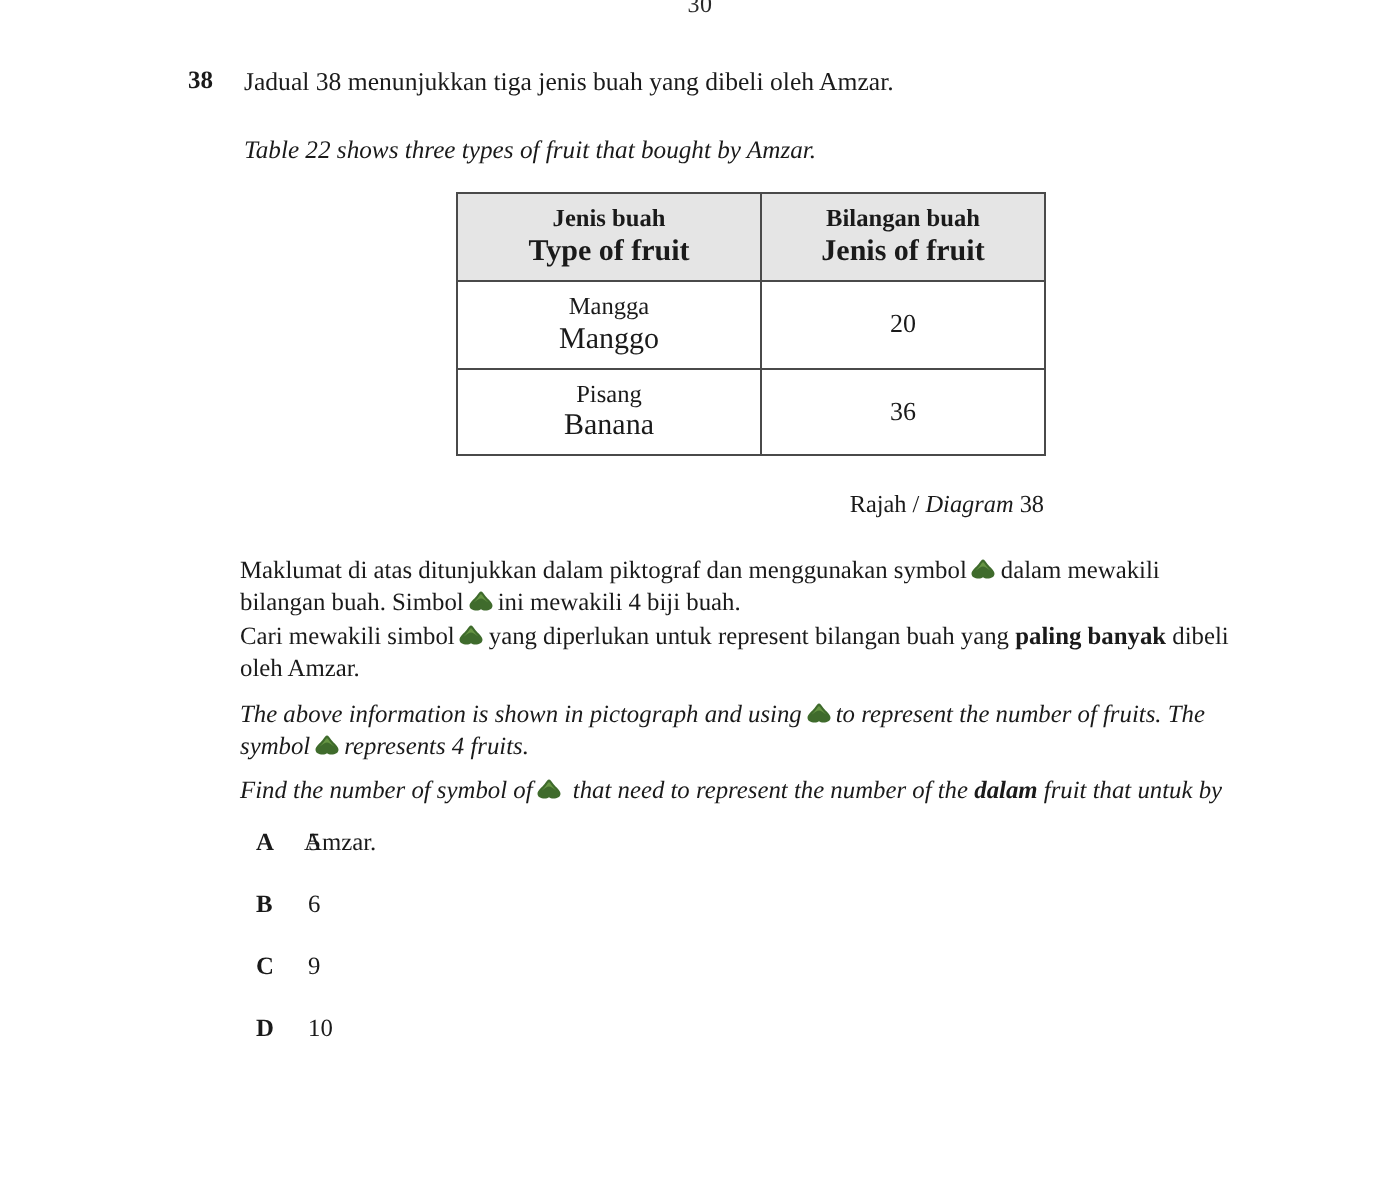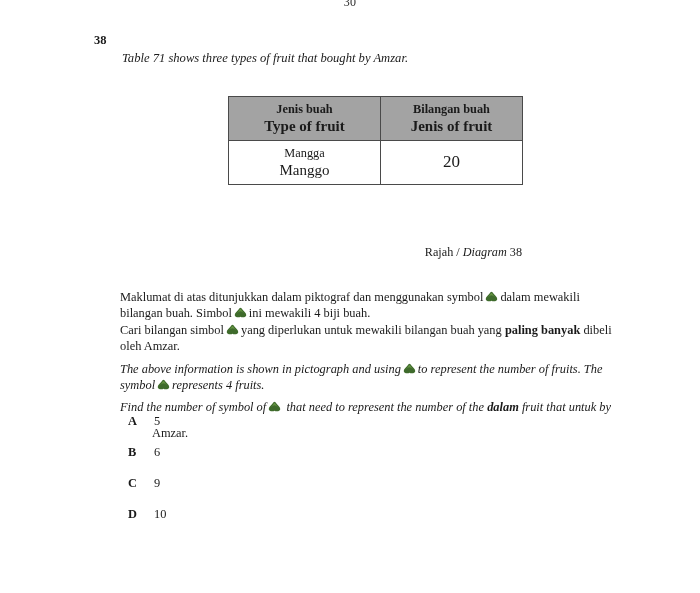--- a/index.html
+++ b/index.html
@@ -74,59 +74,59 @@
     table-layout: fixed;
   }
   table.fruit-table th,
   table.fruit-table td {
     border: 1.6px solid #4a4a4a;
     text-align: center;
     vertical-align: middle;
     padding: 5px 4px;
   }
   table.fruit-table thead th {
-    background: #a3a3a3;
+    background: #e5e5e5;
     height: 28px;
   }
   table.fruit-table tbody td {
     background: #ffffff;
     height: 28px;
   }
   .cell-ms {
     font-size: 12.3px;
     line-height: 1.2;
     display: block;
   }
   .cell-en {
     font-size: 15px;
     line-height: 1.2;
     display: block;
   }
   .num-cell {
-    font-size: 17px;
+    font-size: 13px;
     margin-top: 12px;
   }
   col.c1 { width: 152px; }
   col.c2 { width: 142px; }
 
   .diagram-caption {
     position: absolute;
     left: 228px;
     top: 245px;
     width: 294px;
     text-align: right;
     font-size: 12.2px;
   }
   .diagram-caption em { font-style: italic; }
 
   
   .body-text {
     position: absolute;
     left: 120px;
-    top: 289px;
+    top: 277px;
     width: 500px;
     font-size: 12.4px;
     line-height: 1.32;
   }
   .body-text .para-en {
     font-style: italic;
     margin-top: 6px;
   }
   .body-text p { margin: 0; }
   .body-text .para-en-last {
@@ -168,21 +168,22 @@
 </style>
 </head>
 <body>
 
 <div class="page">
 
   <div class="page-number">30</div>
 
   <div class="question-row">
     <div class="q-number">38</div>
-    <div class="q-stem-en">Table 71 shows three types of fruit that bought by Amzar.</div>
+    <div class="q-stem">Jadual 38 menunjukkan tiga jenis buah yang dibeli oleh Amzar.</div>
+    <div class="q-stem-en">Table 22 shows three types of fruit that bought by Amzar.</div>
   </div>
 
   <div class="table-wrap">
     <table class="fruit-table">
       <colgroup>
           <col class="c1">
           <col class="c2">
         </colgroup>
       <thead>
         <tr>
@@ -197,20 +198,27 @@
         </tr>
       </thead>
       <tbody>
         <tr>
           <td>
             <span class="cell-ms">Mangga</span>
             <span class="cell-en">Manggo</span>
           </td>
           <td class="num-cell">20</td>
         </tr>
+        <tr>
+          <td>
+            <span class="cell-ms">Pisang</span>
+            <span class="cell-en">Banana</span>
+          </td>
+          <td class="num-cell">36</td>
+        </tr>
       </tbody>
     </table>
   </div>
 
   <div class="diagram-caption">
     <span>Rajah /</span>
     <em>Diagram</em>
     <span>38</span>
   </div>
 
@@ -220,24 +228,24 @@
       <span>Maklumat di atas ditunjukkan dalam piktograf dan menggunakan symbol</span><span class="sym"><svg viewBox="0 0 26 22" width="13" height="11">
             <path d="M13 1.5 C14.4 1.5 15.3 3.2 17.6 6.2 C19.7 8.9 24.5 12.4 24.5 15.8 C24.5 18.9 21.3 20.6 17.4 20.6 C15.5 20.6 14.1 20.1 13 19.3 C11.9 20.1 10.5 20.6 8.6 20.6 C4.7 20.6 1.5 18.9 1.5 15.8 C1.5 12.4 6.3 8.9 8.4 6.2 C10.7 3.2 11.6 1.5 13 1.5 Z" fill="#3f6b2c"></path>
             <path d="M13 4.2 C13.9 4.2 14.5 5.6 16.2 7.9 C17.2 9.2 19 10.9 20 12.4 C17.6 10.1 14.9 8.4 13 8.4 C11.1 8.4 8.4 10.1 6 12.4 C7 10.9 8.8 9.2 9.8 7.9 C11.5 5.6 12.1 4.2 13 4.2 Z" fill="#6d9c48" opacity="0.85"></path>
           </svg></span><span>dalam mewakili bilangan buah. Simbol</span><span class="sym"><svg viewBox="0 0 26 22" width="13" height="11">
             <path d="M13 1.5 C14.4 1.5 15.3 3.2 17.6 6.2 C19.7 8.9 24.5 12.4 24.5 15.8 C24.5 18.9 21.3 20.6 17.4 20.6 C15.5 20.6 14.1 20.1 13 19.3 C11.9 20.1 10.5 20.6 8.6 20.6 C4.7 20.6 1.5 18.9 1.5 15.8 C1.5 12.4 6.3 8.9 8.4 6.2 C10.7 3.2 11.6 1.5 13 1.5 Z" fill="#3f6b2c"></path>
             <path d="M13 4.2 C13.9 4.2 14.5 5.6 16.2 7.9 C17.2 9.2 19 10.9 20 12.4 C17.6 10.1 14.9 8.4 13 8.4 C11.1 8.4 8.4 10.1 6 12.4 C7 10.9 8.8 9.2 9.8 7.9 C11.5 5.6 12.1 4.2 13 4.2 Z" fill="#6d9c48" opacity="0.85"></path>
           </svg></span><span>ini mewakili 4 biji buah.</span>
     </p>
 
     <p>
-      <span>Cari bilangan simbol</span><span class="sym"><svg viewBox="0 0 26 22" width="13" height="11">
-            <path d="M13 1.5 C14.4 1.5 15.3 3.2 17.6 6.2 C19.7 8.9 24.5 12.4 24.5 15.8 C24.5 18.9 21.3 20.6 17.4 20.6 C15.5 20.6 14.1 20.1 13 19.3 C11.9 20.1 10.5 20.6 8.6 20.6 C4.7 20.6 1.5 18.9 1.5 15.8 C1.5 12.4 6.3 8.9 8.4 6.2 C10.7 3.2 11.6 1.5 13 1.5 Z" fill="#3f6b2c"></path>
-            <path d="M13 4.2 C13.9 4.2 14.5 5.6 16.2 7.9 C17.2 9.2 19 10.9 20 12.4 C17.6 10.1 14.9 8.4 13 8.4 C11.1 8.4 8.4 10.1 6 12.4 C7 10.9 8.8 9.2 9.8 7.9 C11.5 5.6 12.1 4.2 13 4.2 Z" fill="#6d9c48" opacity="0.85"></path>
-          </svg></span><span>yang diperlukan untuk mewakili bilangan buah yang</span>
+      <span>Cari mewakili simbol</span><span class="sym"><svg viewBox="0 0 26 22" width="13" height="11">
+            <path d="M13 1.5 C14.4 1.5 15.3 3.2 17.6 6.2 C19.7 8.9 24.5 12.4 24.5 15.8 C24.5 18.9 21.3 20.6 17.4 20.6 C15.5 20.6 14.1 20.1 13 19.3 C11.9 20.1 10.5 20.6 8.6 20.6 C4.7 20.6 1.5 18.9 1.5 15.8 C1.5 12.4 6.3 8.9 8.4 6.2 C10.7 3.2 11.6 1.5 13 1.5 Z" fill="#3f6b2c"></path>
+            <path d="M13 4.2 C13.9 4.2 14.5 5.6 16.2 7.9 C17.2 9.2 19 10.9 20 12.4 C17.6 10.1 14.9 8.4 13 8.4 C11.1 8.4 8.4 10.1 6 12.4 C7 10.9 8.8 9.2 9.8 7.9 C11.5 5.6 12.1 4.2 13 4.2 Z" fill="#6d9c48" opacity="0.85"></path>
+          </svg></span><span>yang diperlukan untuk represent bilangan buah yang</span>
       <span class="bold">paling banyak</span>
       <span>dibeli oleh Amzar.</span>
     </p>
 
     <p class="para-en">
       <span>The above information is shown in pictograph and using</span><span class="sym"><svg viewBox="0 0 26 22" width="13" height="11">
             <path d="M13 1.5 C14.4 1.5 15.3 3.2 17.6 6.2 C19.7 8.9 24.5 12.4 24.5 15.8 C24.5 18.9 21.3 20.6 17.4 20.6 C15.5 20.6 14.1 20.1 13 19.3 C11.9 20.1 10.5 20.6 8.6 20.6 C4.7 20.6 1.5 18.9 1.5 15.8 C1.5 12.4 6.3 8.9 8.4 6.2 C10.7 3.2 11.6 1.5 13 1.5 Z" fill="#3f6b2c"></path>
             <path d="M13 4.2 C13.9 4.2 14.5 5.6 16.2 7.9 C17.2 9.2 19 10.9 20 12.4 C17.6 10.1 14.9 8.4 13 8.4 C11.1 8.4 8.4 10.1 6 12.4 C7 10.9 8.8 9.2 9.8 7.9 C11.5 5.6 12.1 4.2 13 4.2 Z" fill="#6d9c48" opacity="0.85"></path>
           </svg></span><span>to represent the number of fruits. The symbol</span><span class="sym"><svg viewBox="0 0 26 22" width="13" height="11">
             <path d="M13 1.5 C14.4 1.5 15.3 3.2 17.6 6.2 C19.7 8.9 24.5 12.4 24.5 15.8 C24.5 18.9 21.3 20.6 17.4 20.6 C15.5 20.6 14.1 20.1 13 19.3 C11.9 20.1 10.5 20.6 8.6 20.6 C4.7 20.6 1.5 18.9 1.5 15.8 C1.5 12.4 6.3 8.9 8.4 6.2 C10.7 3.2 11.6 1.5 13 1.5 Z" fill="#3f6b2c"></path>

